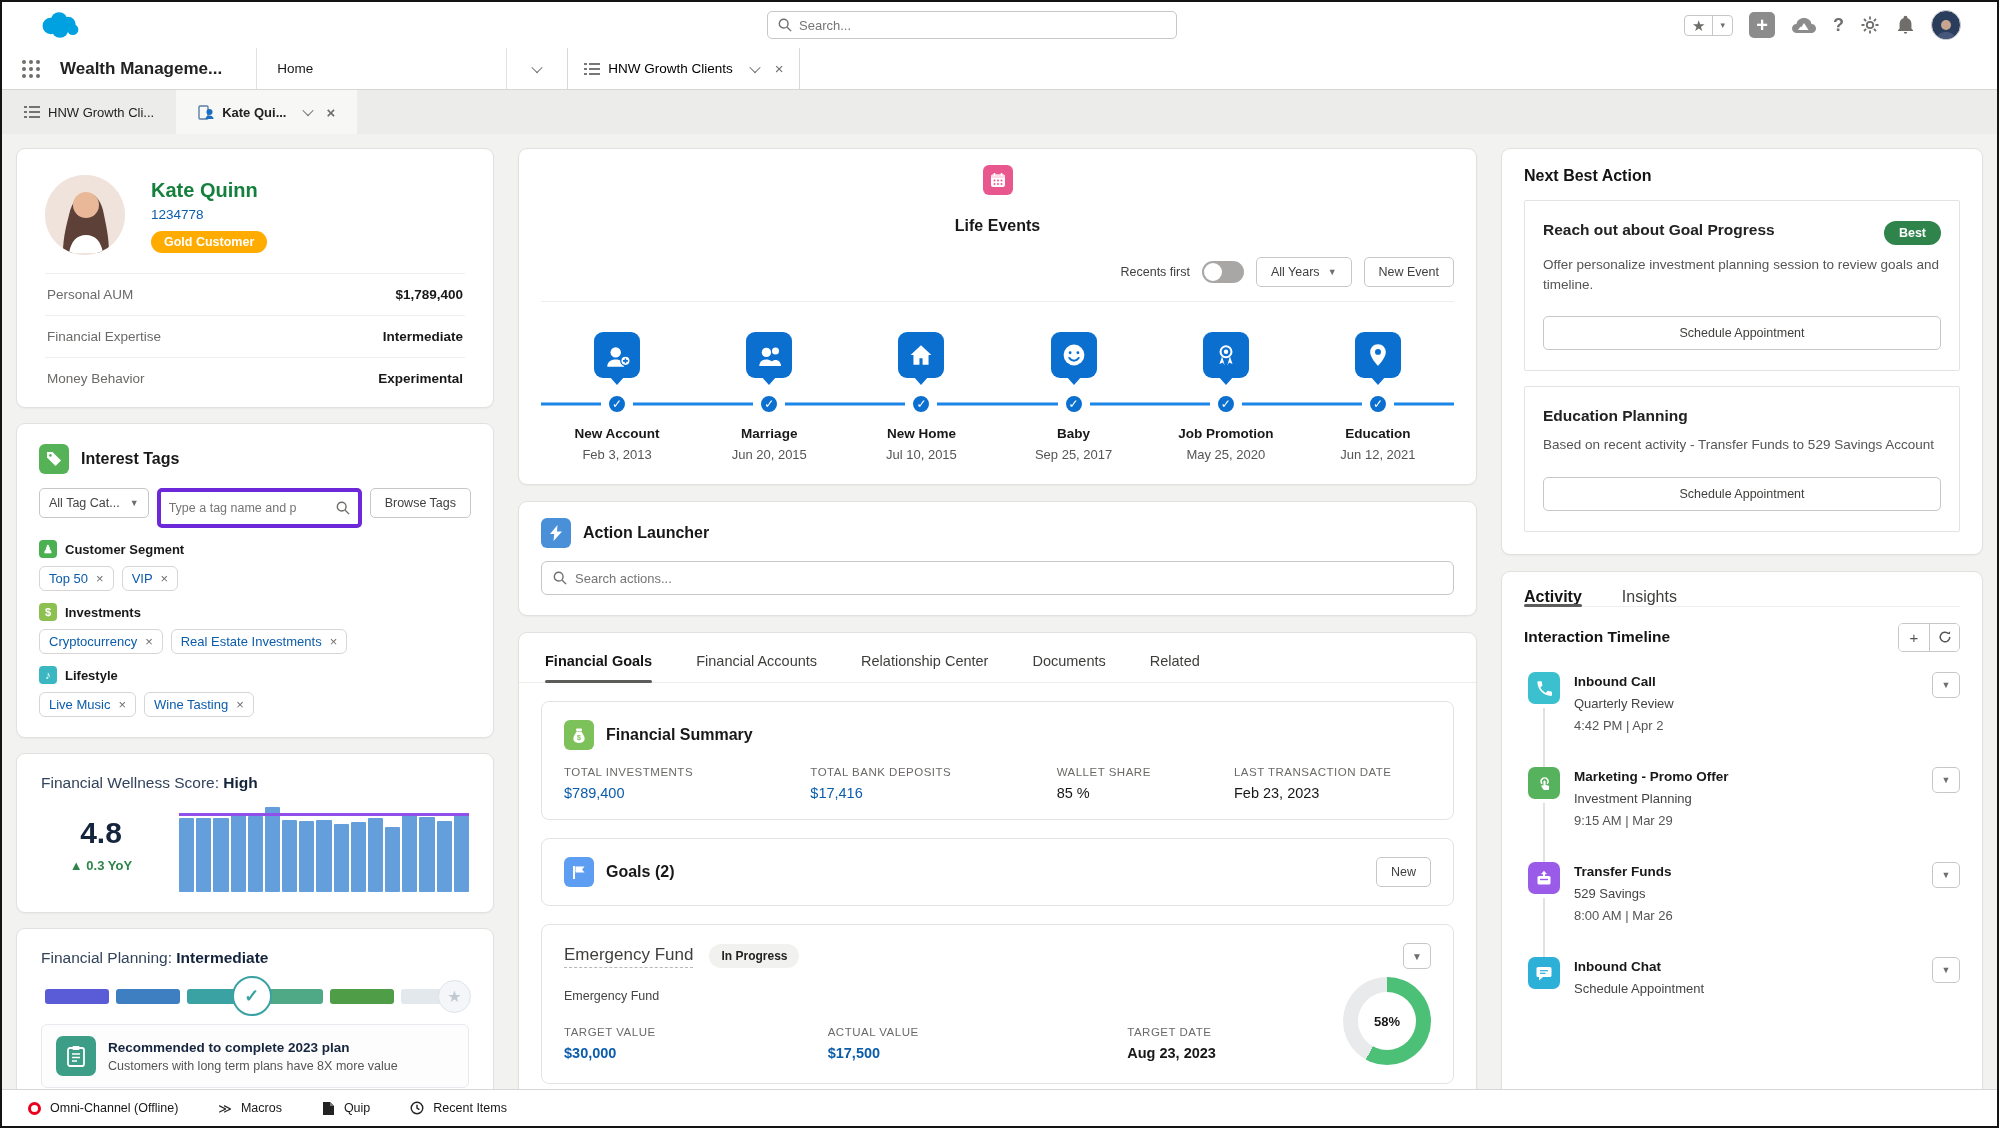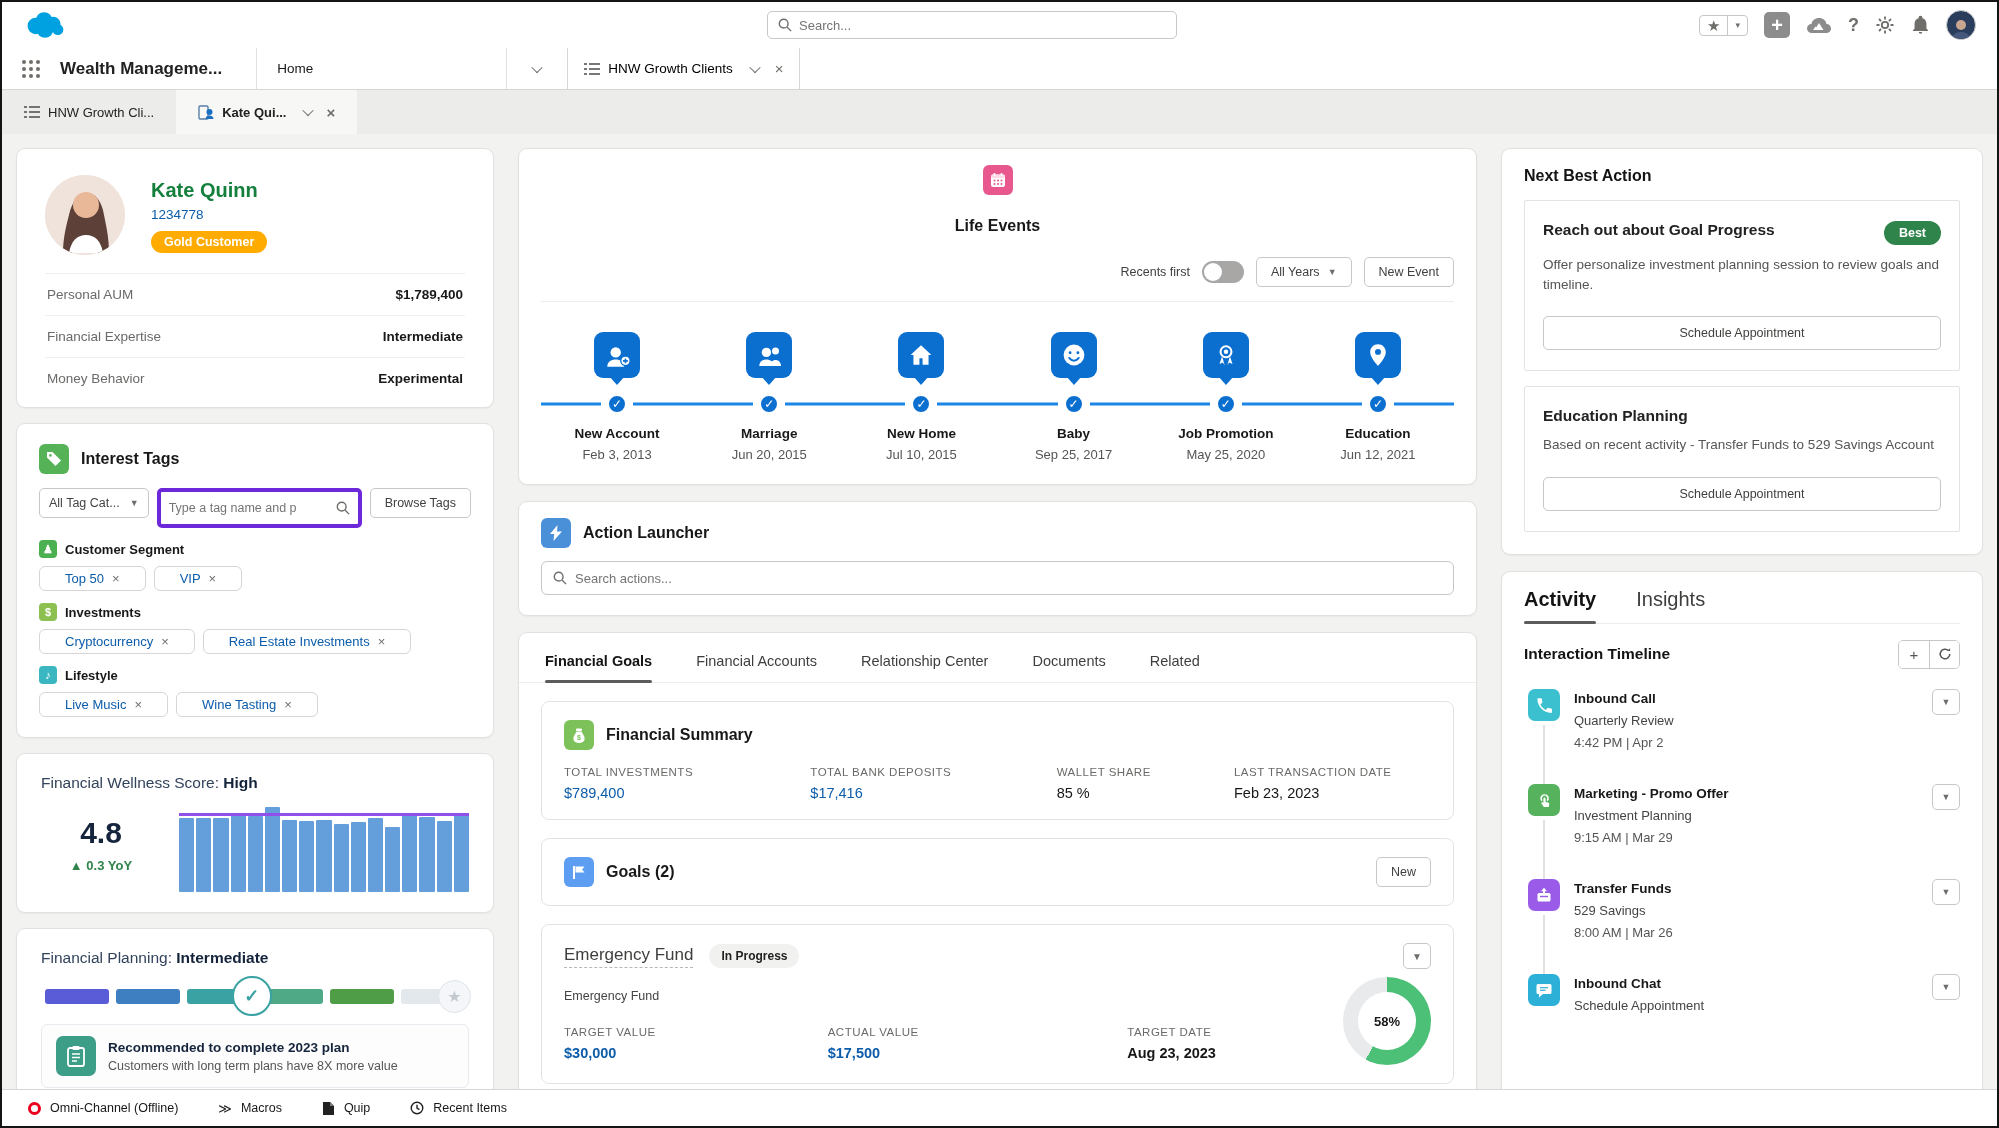--- a/index.html
+++ b/index.html
@@ -1,21 +1,21 @@
 <!DOCTYPE html>
 <html><head>
 <meta charset="utf-8">
 <style>
   * { box-sizing: border-box; margin: 0; padding: 0; }
   html,body { width:1999px; height:1128px; }
   body { font-family: "Liberation Sans", sans-serif; background:#fff; overflow:hidden; }
   .window { width:1999px; height:1128px; border:2px solid #141414; position:relative; overflow:hidden; background:#f2f2f1; }
 
   
-  .global-header { height:46px; background:#fff; display:flex; align-items:center; padding:0 21px; position:relative; }
+  .global-header { height:46px; background:#fff; display:flex; align-items:center; padding:0 36px; position:relative; }
   .sf-logo { width:44px; height:32px; }
   .global-search { position:absolute; left:765px; top:9px; width:410px; height:28px; border:1px solid #c9c7c5; border-radius:5px; background:#fff; display:flex; align-items:center; padding:0 10px; gap:7px; }
   .global-search input { border:0; outline:0; flex:1; font-size:13px; color:#444; background:transparent; font-family:inherit; }
   .hdr-actions { margin-left:auto; display:flex; align-items:center; gap:16px; }
   .fav-group { display:flex; border:1px solid #c9c7c5; border-radius:4px; overflow:hidden; }
   .fav-group > div { padding:2px 7px; display:flex; align-items:center; }
   .fav-group > div + div { border-left:1px solid #c9c7c5; }
   .star-glyph { color:#706e6b; font-size:15px; line-height:1; }
   .mini-caret { font-size:9px; color:#706e6b; }
   .hdr-btn { display:flex; align-items:center; justify-content:center; cursor:pointer; }
@@ -64,21 +64,21 @@
   .card-title { font-size:16px; font-weight:bold; color:#181818; }
   .tag-controls { display:flex; gap:8px; margin:14px 0 4px; }
   .select-box { width:110px; height:30px; border:1px solid #c9c7c5; border-radius:5px; display:flex; align-items:center; justify-content:space-between; padding:0 9px; font-size:12.5px; color:#444; cursor:pointer; background:#fff; }
   .tag-search { flex:1; height:40px; border:4px solid #6d28d9; border-radius:5px; display:flex; align-items:center; padding:0 8px; gap:6px; background:#fff; }
   .tag-search input { border:0; outline:0; flex:1; font-size:12.5px; color:#444; font-family:inherit; min-width:0; }
   .btn { border:1px solid #c9c7c5; background:#fff; border-radius:5px; font-size:12.5px; color:#41403e; padding:0 14px; height:30px; cursor:pointer; font-family:inherit; white-space:nowrap; }
   .tag-group { margin-top:12px; }
   .tag-group-head { display:flex; align-items:center; gap:8px; font-size:13px; font-weight:bold; color:#181818; }
   .tg-icon { width:18px; height:18px; border-radius:4px; display:flex; align-items:center; justify-content:center; color:#fff; font-size:11px; }
   .tag-pills { display:flex; gap:8px; margin-top:8px; flex-wrap:wrap; }
-  .tag-pill { border:1px solid #d8d6d4; border-radius:6px; padding:4px 25px; display:flex; gap:8px; align-items:flex-start; font-size:13px; color:#0b5cab; background:#fff; cursor:pointer; }
+  .tag-pill { border:1px solid #d8d6d4; border-radius:6px; padding:4px 9px; display:flex; gap:8px; align-items:flex-start; font-size:13px; color:#0b5cab; background:#fff; cursor:pointer; }
   .tag-x { color:#706e6b; font-size:13px; }
 
   
   .wellness-card { padding:20px 24px; }
   .score-title { font-size:15.5px; color:#32435c; }
   .score-title b { color:#14233c; }
   .wellness-body { display:flex; margin-top:14px; gap:18px; }
   .score-col { width:120px; text-align:center; padding-top:10px; }
   .score-big { font-size:30px; font-weight:bold; color:#16253e; }
   .score-delta { margin-top:8px; font-size:13px; color:#2e844a; font-weight:bold; }
@@ -153,21 +153,21 @@
   .nba-title { font-size:16px; font-weight:bold; color:#141414; }
   .nba-sub { border:1px solid #e4e3e2; border-radius:2px; padding:20px 18px; margin-top:15px; }
   .nba-sub-head { display:flex; align-items:flex-start; justify-content:space-between; gap:10px; }
   .nba-sub-title { font-size:15.5px; font-weight:bold; color:#222; }
   .best-pill { color:#fff; font-size:12.5px; font-weight:bold; padding:5px 15px; border-radius:13px; }
   .nba-body { font-size:13.5px; color:#555; line-height:1.45; margin-top:10px; }
   .nba-btn { width:100%; margin-top:22px; height:34px; }
 
   .activity-card { padding:16px 22px; flex:1; overflow:hidden; }
   .atabs { display:flex; gap:40px; border-bottom:1px solid #eeedec; }
-  .atab { font-size:20px; color:#3f3e3c; padding-bottom:12px; cursor:pointer; position:relative; }
+  .atab { font-size:16px; color:#3f3e3c; padding-bottom:0; cursor:pointer; position:relative; }
   .atab.active { font-weight:bold; color:#141414; }
   .atab.active::after { content:""; position:absolute; left:0; right:0; bottom:-1px; height:3px; background:#5c5c5a; border-radius:2px; }
   .itl-head { display:flex; align-items:center; margin-top:16px; }
   .itl-title { font-size:15.5px; font-weight:bold; color:#141414; }
   .btn-group { margin-left:auto; display:flex; border:1px solid #c9c7c5; border-radius:5px; overflow:hidden; }
   .btn-group > div { width:30px; height:27px; display:flex; align-items:center; justify-content:center; color:#555; font-size:15px; cursor:pointer; background:#fff; }
   .btn-group > div + div { border-left:1px solid #c9c7c5; }
   .itl-item { display:flex; gap:14px; margin-top:20px; position:relative; padding-left:4px; }
   .itl-icon { width:32px; height:32px; border-radius:7px; display:flex; align-items:center; justify-content:center; flex:0 0 32px; z-index:1; }
   .itl-item::before { content:""; position:absolute; left:19px; top:36px; bottom:-22px; width:2px; background:#e1e1e0; }

